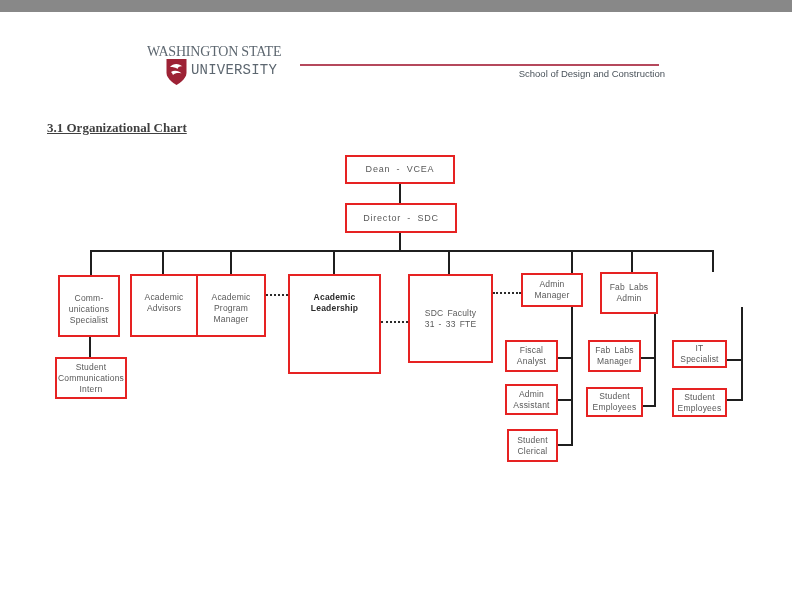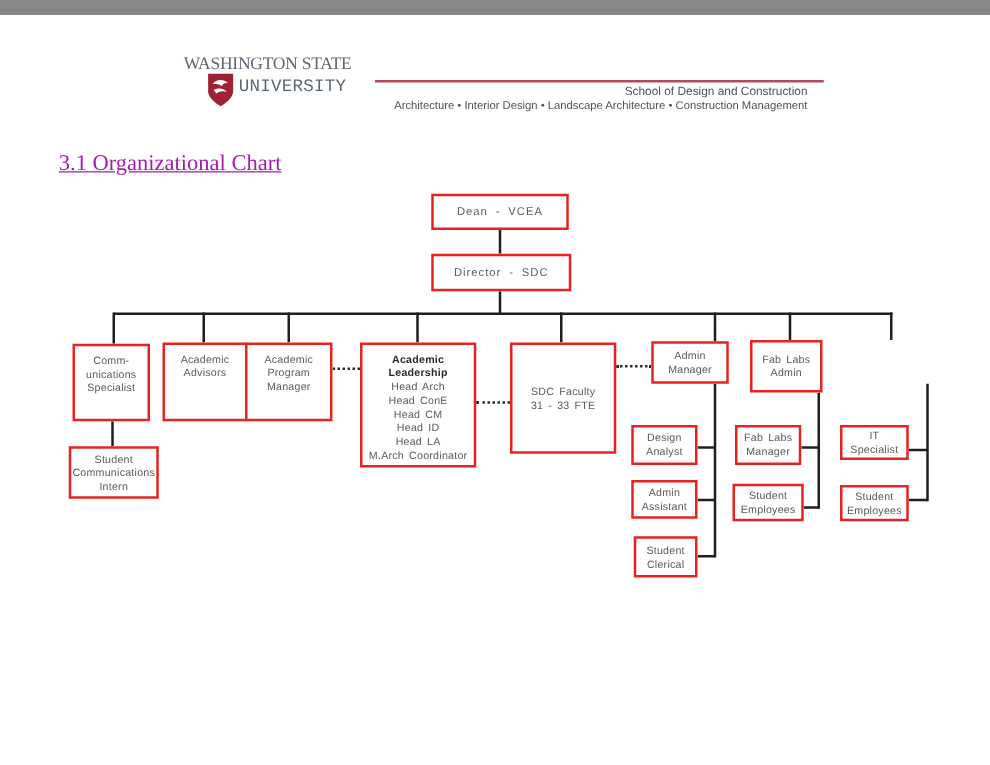--- a/index.html
+++ b/index.html
@@ -6,34 +6,34 @@
   #page{position:relative;width:792px;height:612px;background:#ffffff;overflow:hidden;
         font-family:"Liberation Sans",sans-serif;margin:12px auto;}
 
   
   .wordmark1{position:absolute;left:147px;top:32px;font-family:"Liberation Serif",serif;
              font-size:14px;color:#5d6770;letter-spacing:-0.2px;}
   .wordmark2{position:absolute;left:191px;top:50px;font-family:Liberation Mono, monospace;
              font-size:14px;color:#5d6770;letter-spacing:0.2px;}
   .shield{position:absolute;left:165px;top:46px;width:23px;height:28px;}
   .hdr-rule{position:absolute;left:300px;top:52px;width:359px;height:2px;background:#b5485c;}
-  .dept{position:absolute;left:188px;top:56px;width:458px;text-align:right;color:#49525a;}
+  .dept{position:absolute;left:207px;top:56px;width:458px;text-align:right;color:#49525a;}
   .dept .l1{font-size:9.5px;line-height:11px;}
   .dept .l2{font-size:9px;line-height:11px;}
 
   
   .sec-title{position:absolute;left:47px;top:108px;font-family:"Liberation Serif",serif;
-             font-weight:normal;font-size:18px;color:#a21caf;text-decoration:underline;}
+             font-weight:bold;font-size:13px;color:#404040;text-decoration:underline;}
 
   
   .node{position:absolute;box-sizing:border-box;border:2px solid #e62222;background:#fff;
         color:#595959;font-size:8.5px;line-height:11px;text-align:center;
         display:flex;flex-direction:column;align-items:center;justify-content:center;
         white-space:pre-line;letter-spacing:0.2px;word-spacing:1.5px;}
-  .node.top{justify-content:flex-start;padding-top:6px;}
+  .node.top{justify-content:flex-start;padding-top:16px;}
   .node.big{font-size:9px;letter-spacing:0.8px;word-spacing:3px;}
   .lead-title{font-weight:bold;color:#2b2b2b;}
 
   #n-dean      {left:345px;top:143px;width:110px;height:29px;}
   #n-director  {left:345px;top:191px;width:112px;height:30px;}
   #n-comm      {left:58px; top:263px;width:62px; height:62px;}
   #n-advisors  {left:130px;top:262px;width:68px; height:63px;}
   #n-apm       {left:196px;top:262px;width:70px; height:63px;}
   #n-leader    {left:288px;top:262px;width:93px; height:100px;}
   #n-faculty   {left:408px;top:262px;width:85px; height:89px;}
@@ -61,21 +61,20 @@
   <div class="wordmark1">WASHINGTON STATE</div>
   <svg class="shield" viewBox="0 0 23 28">
     <path d="M1.5 1 H21.5 V15 C21.5 21.5 11.5 27 11.5 27 C11.5 27 1.5 21.5 1.5 15 Z" fill="#9d2235"></path>
     <path d="M5 9 C8 5 14 5 17.5 8.5 C15 8 13 9 12.5 11 C11 9.5 8 9 5 9 Z" fill="#ffffff"></path>
     <path d="M6 14 C9 12 14 12.5 16.5 15.5 C13.5 14.5 10 15 8 17 C7.5 15.8 6.8 14.8 6 14 Z" fill="#ffffff"></path>
   </svg>
   <div class="wordmark2">UNIVERSITY</div>
   <div class="hdr-rule"></div>
   <div class="dept">
     <div class="l1">School of Design and Construction</div>
-    <div class="l2">Architecture • Interior Design • Landscape Architecture • Construction Management</div>
   </div>
 
   <div class="sec-title">3.1 Organizational Chart</div>
 
   <div class="ln" style="left:399px;top:172px;width:2px;height:19px;"></div>
   <div class="ln" style="left:399px;top:221px;width:2px;height:18px;"></div>
   <div class="ln" style="left:91px;top:238px;width:623px;height:2px;"></div>
   <div class="ln" style="left:90px;top:238px;width:2px;height:25px;"></div>
   <div class="ln" style="left:162px;top:238px;width:2px;height:24px;"></div>
   <div class="ln" style="left:230px;top:238px;width:2px;height:24px;"></div>
@@ -115,42 +114,37 @@
   <div class="node top" id="n-advisors">
     <span>Academic
 Advisors</span></div>
   <div class="node top" id="n-apm">
     <span>Academic
 Program
 Manager</span></div>
   <div class="node top" id="n-leader">
     <span class="lead-title">Academic
 Leadership</span>
-    <span>Head Arch
-Head ConE
-Head CM
-Head ID
-Head LA
-M.Arch Coordinator</span></div>
+    </div>
   <div class="node" id="n-faculty">
     <span>SDC Faculty
 31 - 33 FTE</span></div>
   <div class="node" id="n-adminmgr">
     <span>Admin
 Manager</span></div>
   <div class="node" id="n-fabadmin">
     <span>Fab Labs
 Admin</span></div>
 
   <div class="node" id="n-intern">
     <span>Student
 Communications
 Intern</span></div>
   <div class="node" id="n-fiscal">
-    <span>Design
+    <span>Fiscal
 Analyst</span></div>
   <div class="node" id="n-asst">
     <span>Admin
 Assistant</span></div>
   <div class="node" id="n-clerical">
     <span>Student
 Clerical</span></div>
   <div class="node" id="n-fabmgr">
     <span>Fab Labs
 Manager</span></div>

